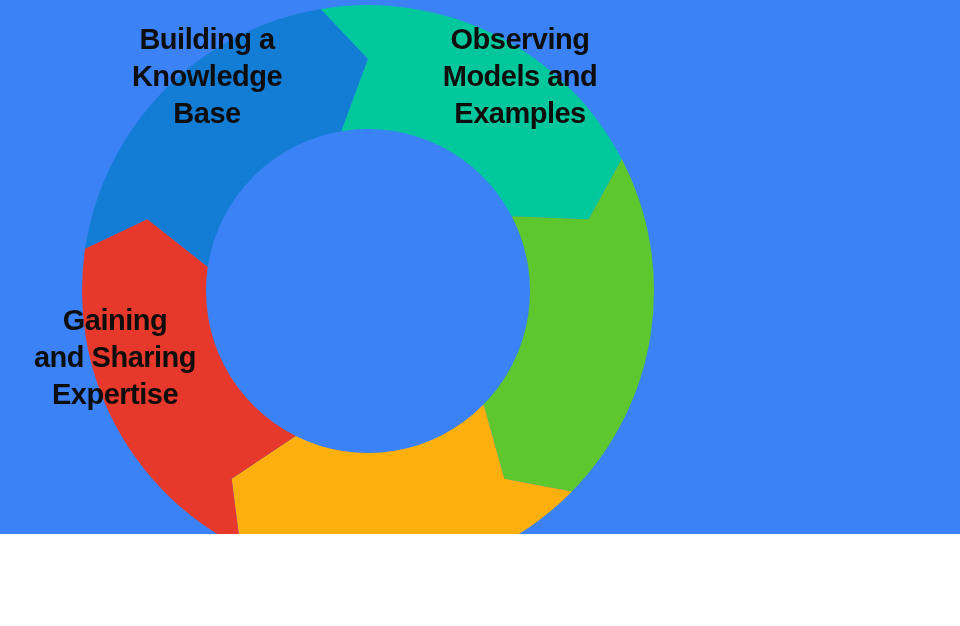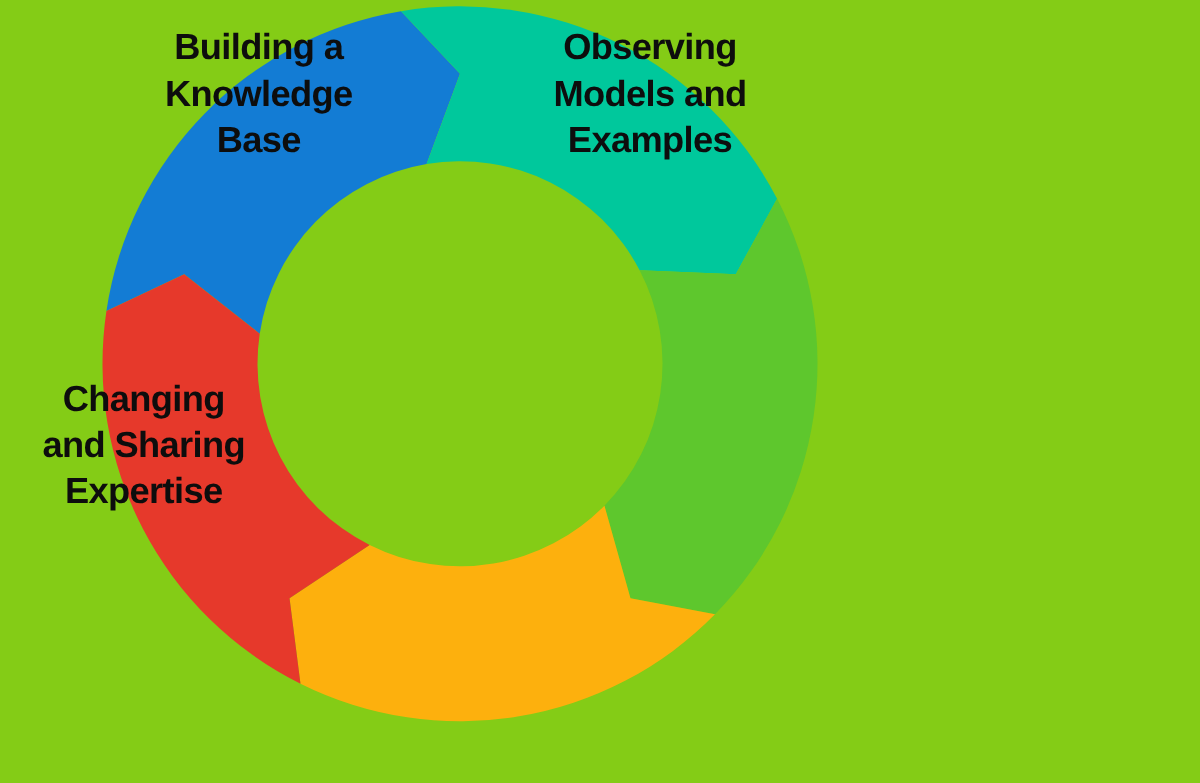--- a/index.html
+++ b/index.html
@@ -4,22 +4,22 @@
 <style>
   html, body {
     margin: 0;
     padding: 0;
     background: #ffffff;
     font-family: "Liberation Sans", sans-serif;
   }
   .stage {
     position: relative;
     width: 960px;
-    height: 626px;
-    background: #84cc16;
+    height: 534px;
+    background: #3b82f6;
     overflow: hidden;
   }
   .stage svg {
     position: absolute;
     left: 0;
     top: 0;
   }
   .seg-label {
     position: absolute;
     transform: translate(-50%, -50%);
@@ -44,16 +44,16 @@
       <path d="M 571.99 491.46 A 286 286 0 0 1 240.39 546.95 L 231.63 478.69 L 295.72 435.98 A 162 162 0 0 0 483.55 404.55 L 504.37 478.69 Z" fill="#FDB00D"></path>
       <path d="M 240.39 546.95 A 286 286 0 0 1 85.14 248.73 L 147.35 219.31 L 207.78 267.05 A 162 162 0 0 0 295.72 435.98 L 231.63 478.69 Z" fill="#E6392B"></path>
     </svg>
 
   <div class="seg-label" style="left: 207px; top: 76px;">Building a
 Knowledge
 Base</div>
   <div class="seg-label" style="left: 520px; top: 76px;">Observing
 Models and
 Examples</div>
-  <div class="seg-label" style="left: 115px; top: 357px;">Changing
+  <div class="seg-label" style="left: 115px; top: 357px;">Gaining
 and Sharing
 Expertise</div>
 </div>
 
 </body></html>

